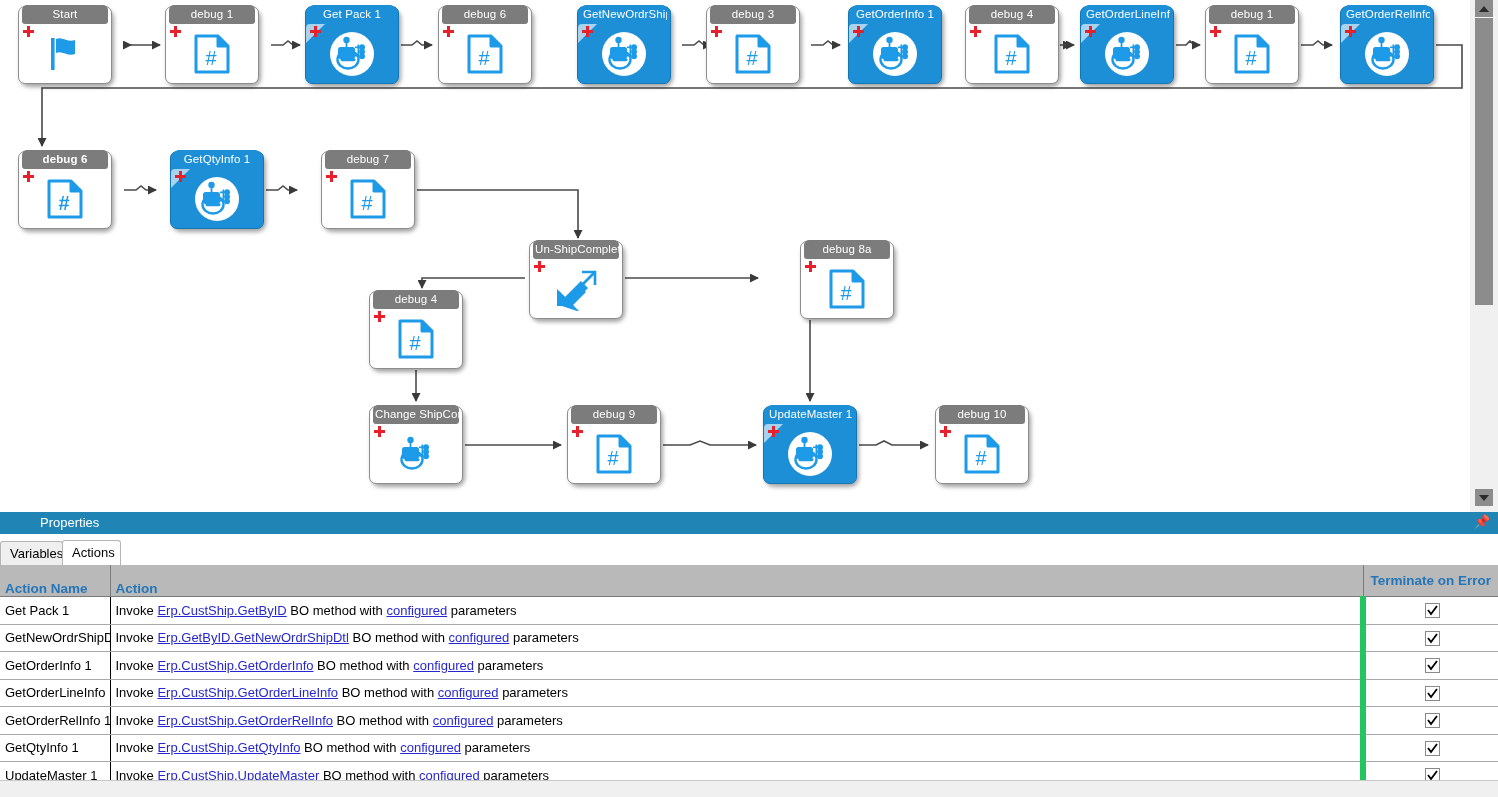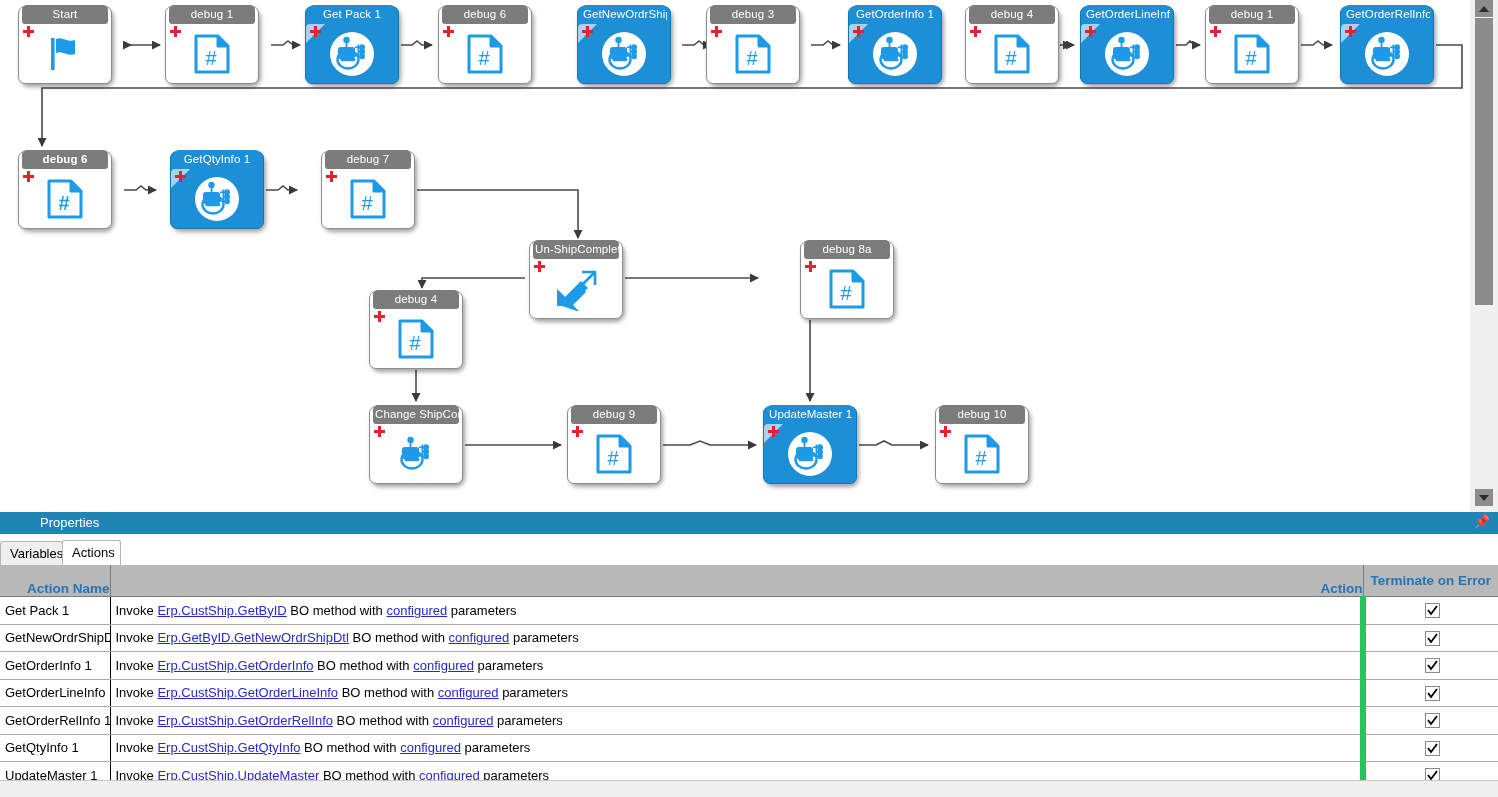--- a/index.html
+++ b/index.html
@@ -86,21 +86,21 @@
   .tab.active{background:#ffffff;border-color:#b5b5b5;height:25px;line-height:24px;z-index:3;}
 
   
   #grid{
     position:absolute;left:0;top:565px;width:1498px;height:215px;
     background:#ffffff;
   }
   table.grid{border-collapse:collapse;width:1498px;table-layout:fixed;}
   table.grid th{
     background:#b9b9b9;color:#2476b8;font-size:13.5px;font-weight:bold;
-    text-align:right;height:27px;padding:16px 0 0 5px;
+    text-align:left;height:27px;padding:16px 0 0 5px;
     border-right:1px solid #7b7b7b;
     border-bottom:1px solid #7b7b7b;
     box-sizing:border-box;
     white-space:nowrap;
   }
   table.grid td{
     height:27.5px;font-size:13px;color:#000000;
     padding:0 0 0 5px;
     border-right:6px solid #22c55e;
     border-bottom:1px solid #a9a9a9;

